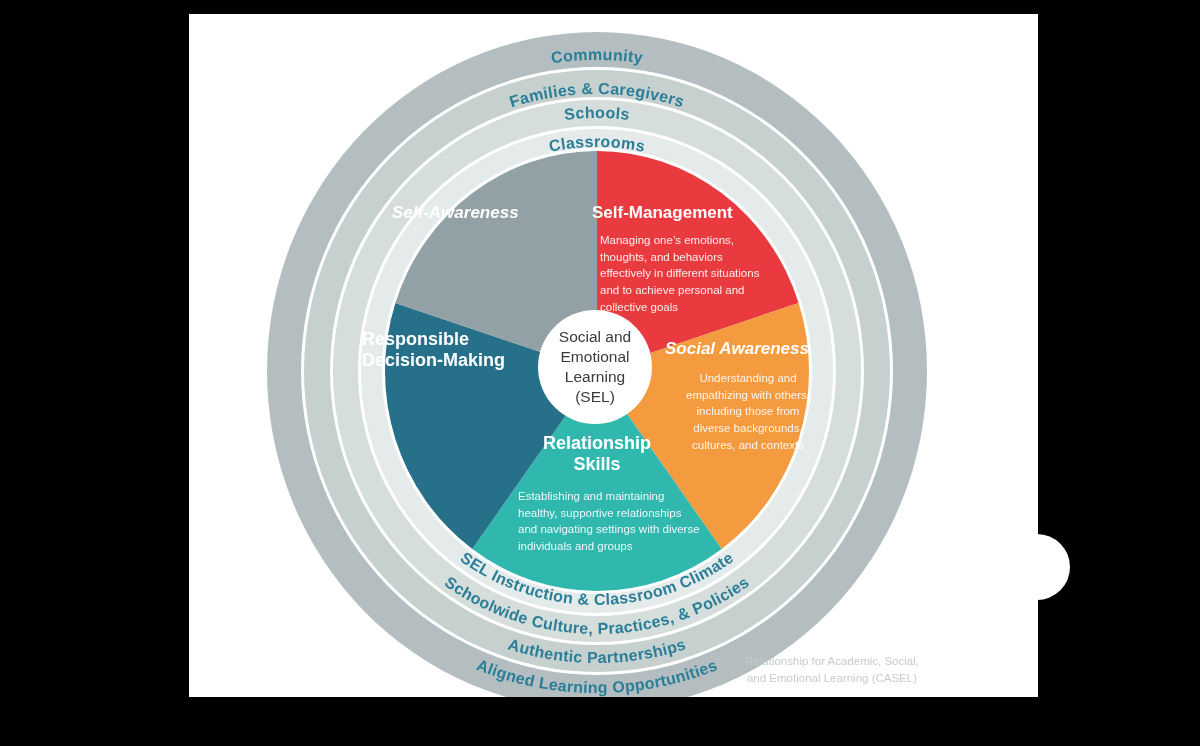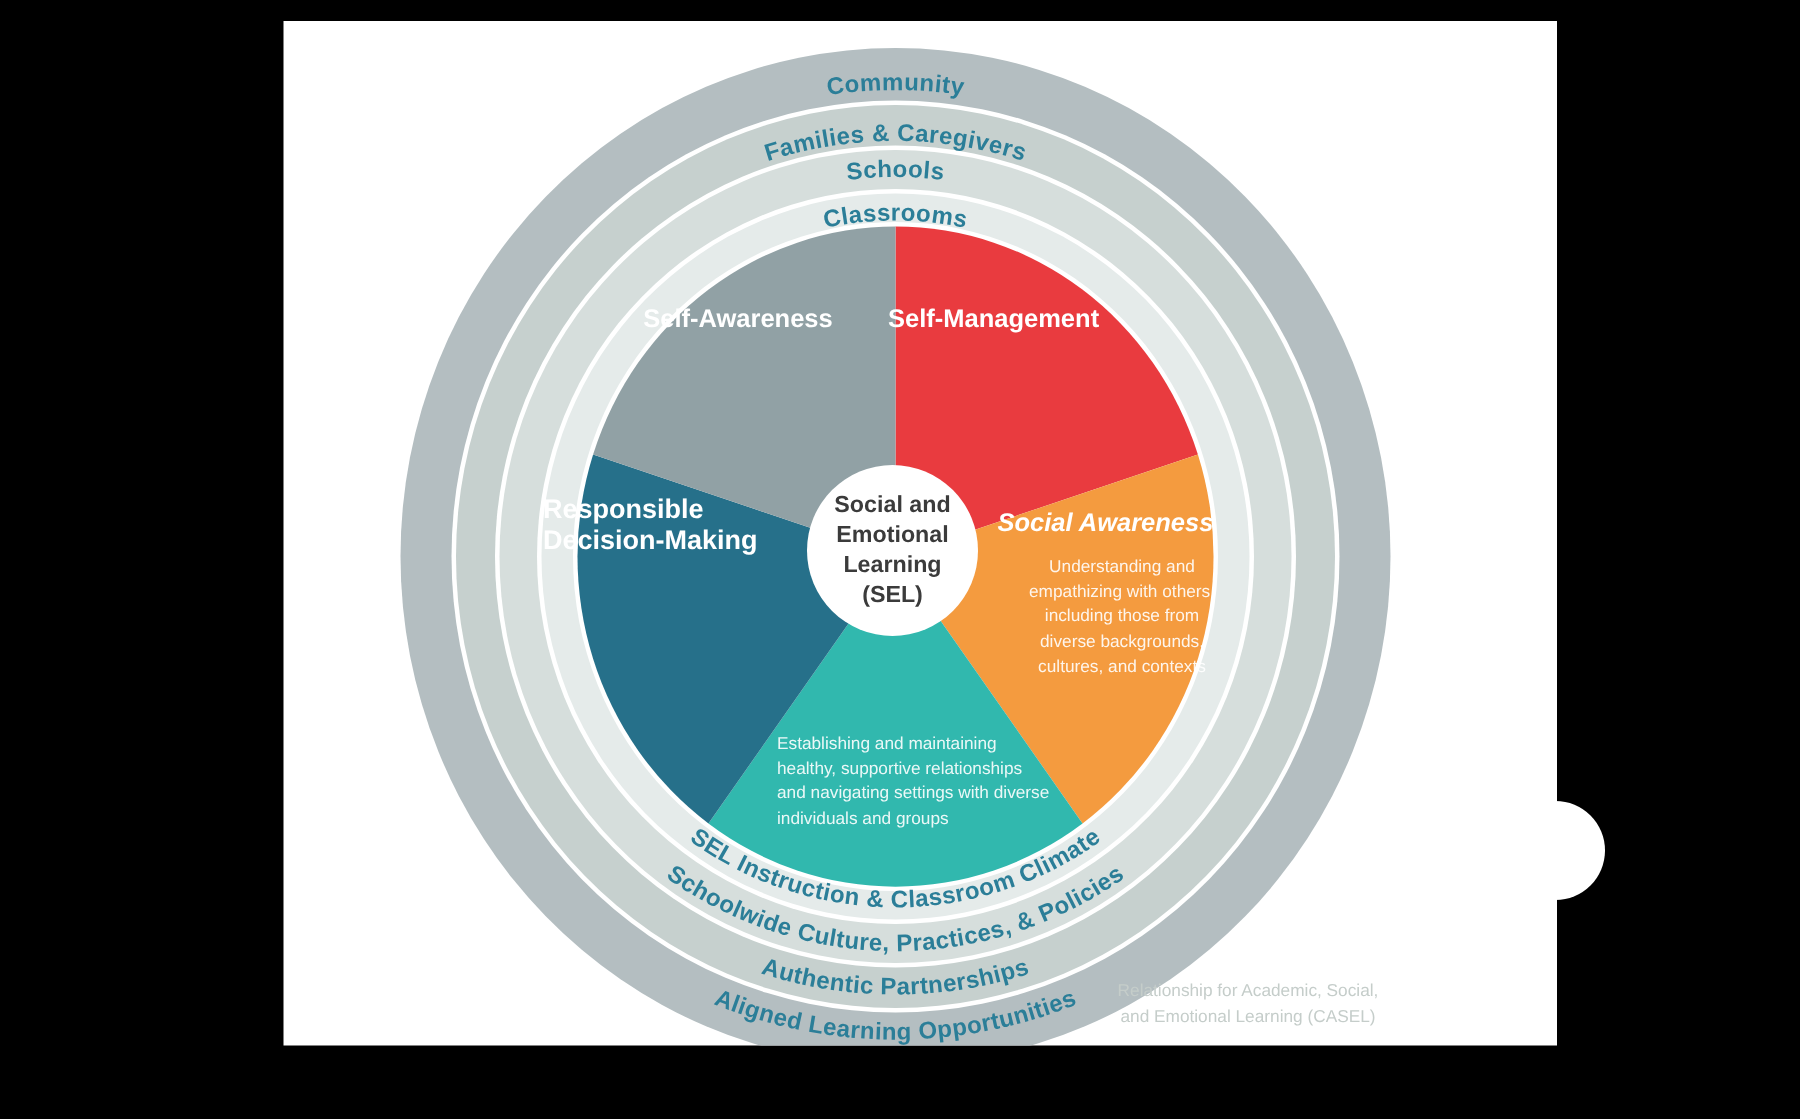--- a/index.html
+++ b/index.html
@@ -19,21 +19,21 @@
   }
   .overlay{position:absolute;white-space:pre-line;}
   .seg-title{
     color:#ffffff;font-weight:700;font-size:17px;line-height:1.18;
   }
   .seg-title.big{font-size:18px;}
   .seg-desc{
     color:rgba(255,255,255,0.9);font-size:11.5px;line-height:1.45;
   }
   .center-label{
-    color:#3b3b3b;font-weight:700;font-size:15.5px;line-height:1.3;text-align:center;
+    color:#3b3b3b;font-weight:400;font-size:15.5px;line-height:1.3;text-align:center;
   }
   .attribution{
     color:#c5cdca;font-size:11.5px;line-height:1.5;text-align:center;
   }
   .blob{
     position:absolute;left:1004px;top:534px;width:66px;height:66px;
     background:#fff;border-radius:50%;
   }
 </style>
 </head>
@@ -91,31 +91,38 @@
       <textPath href="#arcBot2" startOffset="50%">Schoolwide Culture, Practices, &amp; Policies</textPath>
     </text>
     <text class="arc-label" fill="#2b7e98">
       <textPath href="#arcBot1" startOffset="50%">Authentic Partnerships</textPath>
     </text>
     <text class="arc-label" fill="#2b7e98">
       <textPath href="#arcBot0" startOffset="50%">Aligned Learning Opportunities</textPath>
     </text>
   </svg>
 
-  <div class="overlay seg-title" style="left:203px;top:189px;width:200px;text-align:center;">Self-Awareness</div>
+  <div class="overlay seg-title" style="left:203px;top:189px;width:200px;text-align:left;font-style:italic;">Self-Awareness</div>
 
   <div class="overlay seg-title" style="left:403px;top:189px;width:240px;">Self-Management</div>
+  <div class="overlay seg-desc" style="left:411px;top:218px;width:200px;">Managing one’s emotions,
+thoughts, and behaviors
+effectively in different situations
+and to achieve personal and
+collective goals</div>
 
   <div class="overlay seg-title" style="left:476px;top:325px;width:250px;font-style:italic;">Social Awareness</div>
   <div class="overlay seg-desc" style="left:464px;top:356px;width:190px;text-align:center;">Understanding and
 empathizing with others,
 including those from
 diverse backgrounds,
 cultures, and contexts</div>
 
+  <div class="overlay seg-title big" style="left:308px;top:419px;width:200px;text-align:center;">Relationship
+Skills</div>
   <div class="overlay seg-desc" style="left:329px;top:474px;width:240px;">Establishing and maintaining
 healthy, supportive relationships
 and navigating settings with diverse
 individuals and groups</div>
 
   <div class="overlay seg-title big" style="left:173px;top:315px;width:200px;text-align:left;">Responsible
 Decision-Making</div>
 
   <div class="overlay center-label" style="left:306px;top:313px;width:200px;">Social and
 Emotional

